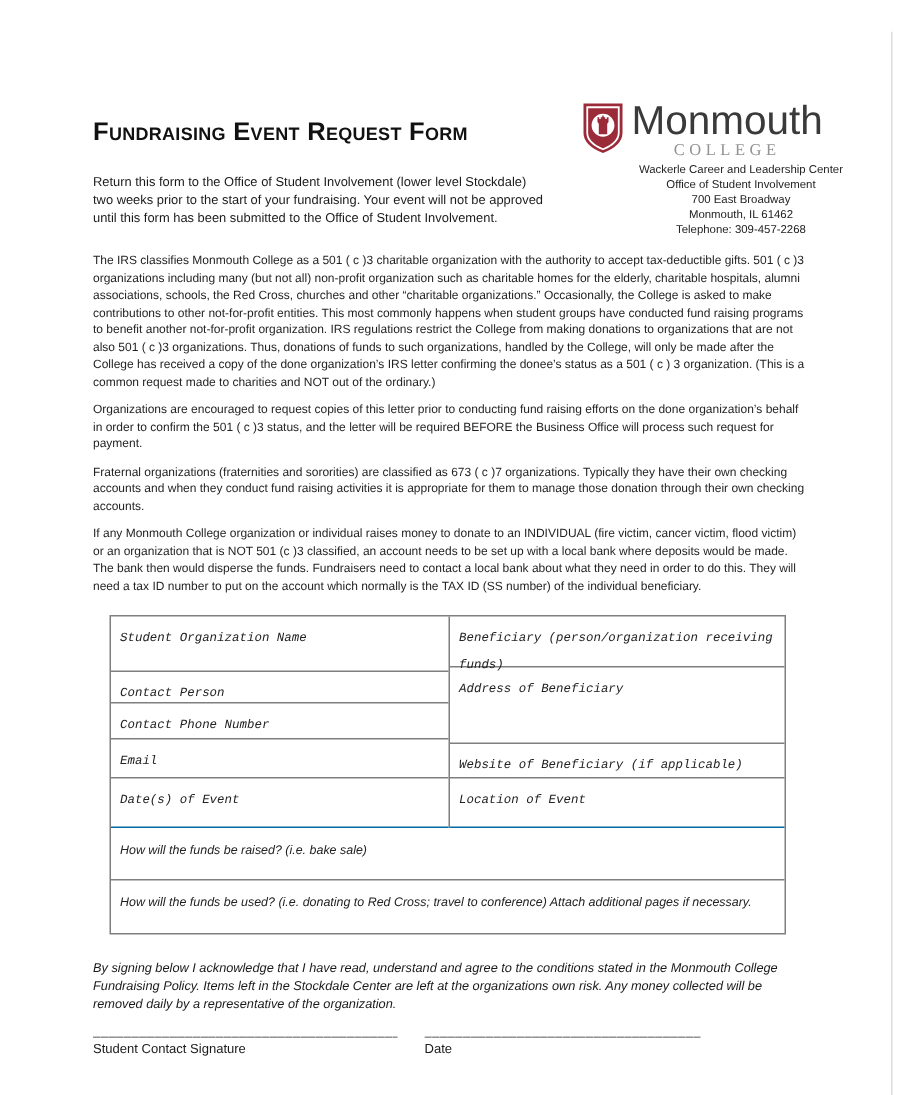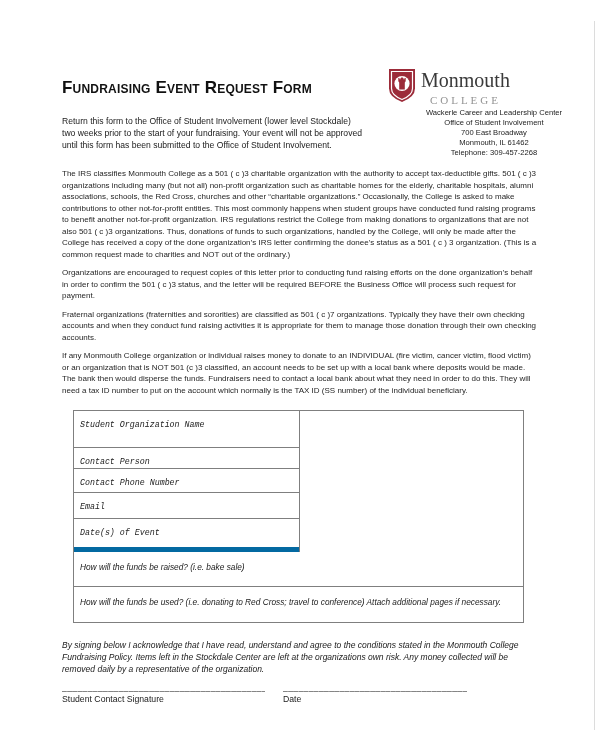--- a/index.html
+++ b/index.html
@@ -15,39 +15,39 @@
   .title {
     position:absolute; left:62px; top:57px;
     font-size:17px; font-weight:bold; font-variant:small-caps; letter-spacing:0.2px; color:#111;
   }
   .return-note {
     position:absolute; left:62px; top:95px; width:300px;
     font-size:8.6px; line-height:11.8px; color:#1a1a1a;
   }
   .logo { position:absolute; left:388px; top:47px; display:flex; gap:5px; }
   .logo-text { display:flex; flex-direction:column; align-items:center; }
-  .logo-name { font-family:Liberation Serif, serif; font-size:20px; line-height:24px; color:#3a3a3a; }
+  .logo-name { font-family:Liberation Sans, sans-serif; font-size:27px; line-height:24px; color:#3a3a3a; }
   .logo-sub  { font-family:"Liberation Serif", serif; font-size:11px; letter-spacing:3px; color:#939393; margin-top:2px; }
   .address {
     position:absolute; right:38px; top:87px; text-align:center;
     font-size:7.6px; line-height:9.9px; color:#222;
   }
 
   
   .body-text { position:absolute; left:62px; top:147px; width:478px; font-size:8px; line-height:11.5px; }
   .body-text p { margin-bottom:7px; }
 
   
   .form-table { position:absolute; left:73px; top:389px; width:451px; background:#fff; border:1px solid #7f7f7f; }
   .cols { display:flex; }
   .col { display:flex; flex-direction:column;font-family:Liberation Mono, monospace; }
   .col.left  { width:226px; border-right:1px solid #7f7f7f; }
   .col.right { flex:1; }
   .cell { border-bottom:1px solid #7f7f7f; padding:3px 6px; }
-  .cell:last-child { border-bottom:5px solid #0369a1; }
+  .cell:last-child { border-bottom:1px solid #0369a1; }
   .cell span, .full-cell span { font-style:italic; font-size:8.3px; color:#222; }
   .l1 { height:37px; } .l2 { height:21px; } .l3 { height:24px; } .l4 { height:26px; } .l5 { height:33px; }
   .r1 { height:34px; } .r2 { height:51px; } .r3 { height:23px; } .r4 { height:33px; }
   .full-cell { padding:4px 6px; border-bottom:1px solid #7f7f7f; height:35px; }
   .full-cell.last { border-bottom:none; height:35px; }
 
   
   .acknowledgment {
     position:absolute; left:62px; top:619px; width:474px;
     font-style:italic; font-size:8.5px; line-height:11.9px; color:#1a1a1a;
@@ -90,32 +90,38 @@
     <div>Wackerle Career and Leadership Center</div>
     <div>Office of Student Involvement</div>
     <div>700 East Broadway</div>
     <div>Monmouth, IL 61462</div>
     <div>Telephone:  309-457-2268</div>
   </div>
 
   <div class="body-text">
     <p>The IRS classifies Monmouth College as a 501 ( c )3 charitable organization with the authority to accept tax-deductible gifts. 501 ( c )3 organizations including many (but not all) non-profit organization such as charitable homes for the elderly, charitable hospitals, alumni associations, schools, the Red Cross, churches and other “charitable organizations.” Occasionally, the College is asked to make contributions to other not-for-profit entities. This most commonly happens when student groups have conducted fund raising programs to benefit another not-for-profit organization. IRS regulations restrict the College from making donations to organizations that are not also 501 ( c )3 organizations. Thus, donations of funds to such organizations, handled by the College, will only be made after the College has received a copy of the done organization’s IRS letter confirming the donee’s status as a 501 ( c ) 3 organization. (This is a common request made to charities and NOT out of the ordinary.)</p>
     <p>Organizations are encouraged to request copies of this letter prior to conducting fund raising efforts on the done organization’s behalf in order to confirm the 501 ( c )3 status, and the letter will be required BEFORE the Business Office will process such request for payment.</p>
-    <p>Fraternal organizations (fraternities and sororities) are classified as 501 ( c )7 organizations. Typically they have their own checking accounts and when they conduct fund raising activities it is appropriate for them to manage those donation through their own checking accounts.</p>
+    <p>Fraternal organizations (fraternities and sororities) are classified as 673 ( c )7 organizations. Typically they have their own checking accounts and when they conduct fund raising activities it is appropriate for them to manage those donation through their own checking accounts.</p>
     <p>If any Monmouth College organization or individual raises money to donate to an INDIVIDUAL (fire victim, cancer victim, flood victim) or an organization that is NOT 501 (c )3 classified, an account needs to be set up with a local bank where deposits would be made. The bank then would disperse the funds. Fundraisers need to contact a local bank about what they need in order to do this. They will need a tax ID number to put on the account which normally is the TAX ID (SS number) of the individual beneficiary.</p>
   </div>
 
   <div class="form-table">
     <div class="cols">
       <div class="col left">
         <div class="cell l1"><span>Student Organization Name</span></div>
         <div class="cell l2"><span>Contact Person</span></div>
         <div class="cell l3"><span>Contact Phone Number</span></div>
         <div class="cell l4"><span>Email</span></div>
         <div class="cell l5"><span>Date(s) of Event</span></div>
+      </div>
+      <div class="col right">
+        <div class="cell r1"><span>Beneficiary (person/organization receiving funds)</span></div>
+        <div class="cell r2"><span>Address of Beneficiary</span></div>
+        <div class="cell r3"><span>Website of Beneficiary (if applicable)</span></div>
+        <div class="cell r4"><span>Location of Event</span></div>
       </div>
     </div>
     <div class="full-cell"><span>How will the funds be raised? (i.e. bake sale)</span></div>
     <div class="full-cell last"><span>How will the funds be used? (i.e. donating to Red Cross; travel to conference) Attach additional pages if necessary.</span></div>
   </div>
 
   <div class="acknowledgment">By signing below I acknowledge that I have read, understand and agree to the conditions stated in the Monmouth College Fundraising Policy. Items left in the Stockdale Center are left at the organizations own risk.  Any money collected will be removed daily by a representative of the organization.</div>
 
   <div class="signatures">
     <div class="sig-block sig">

